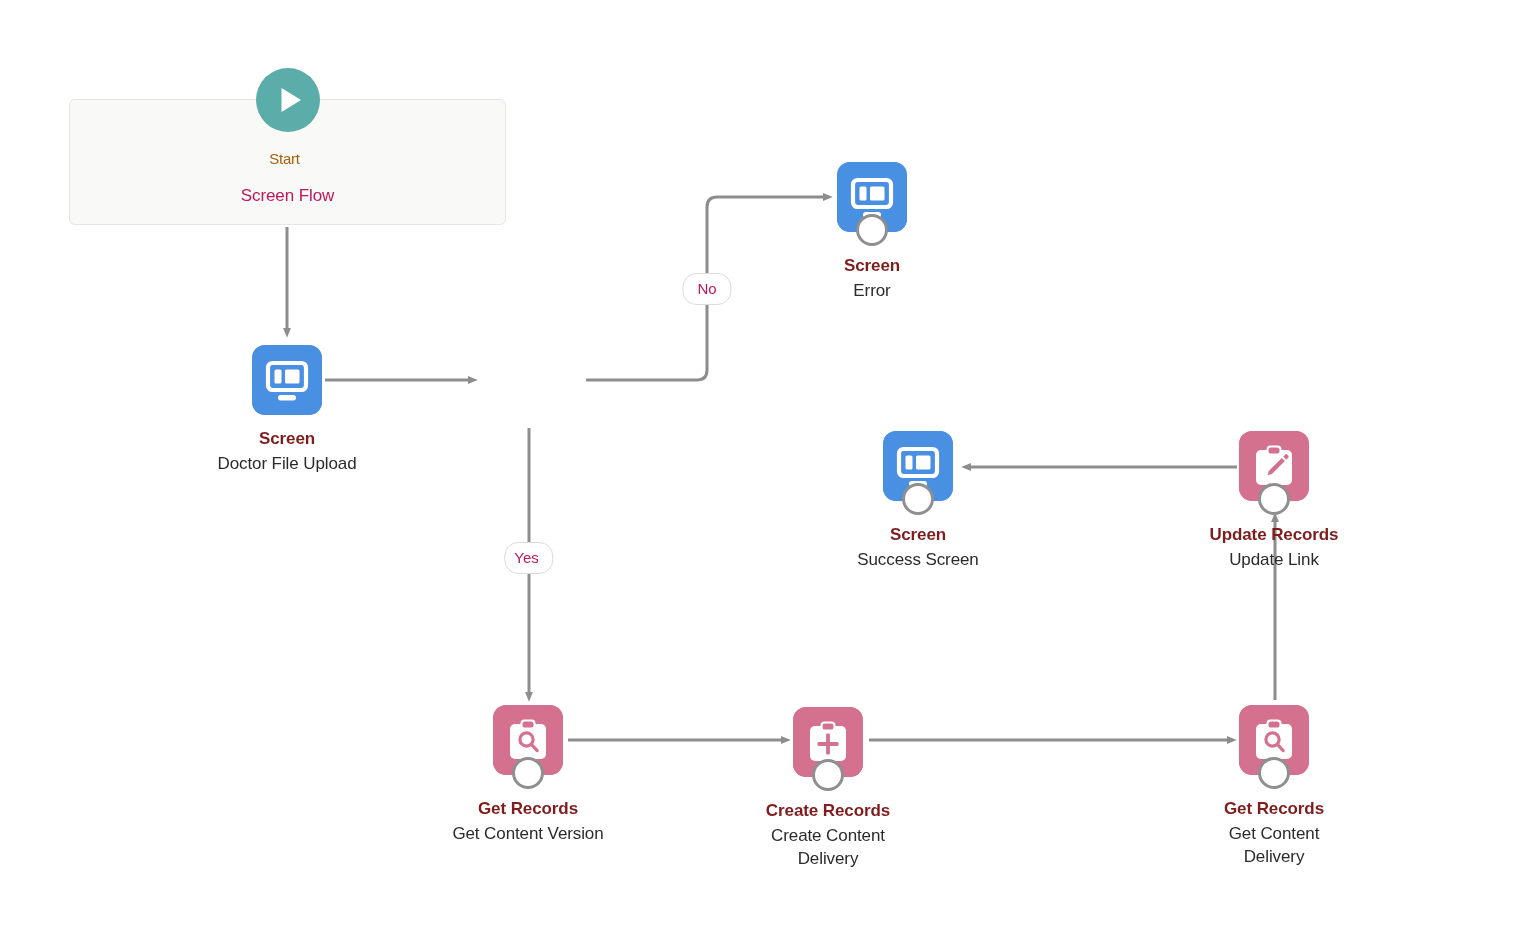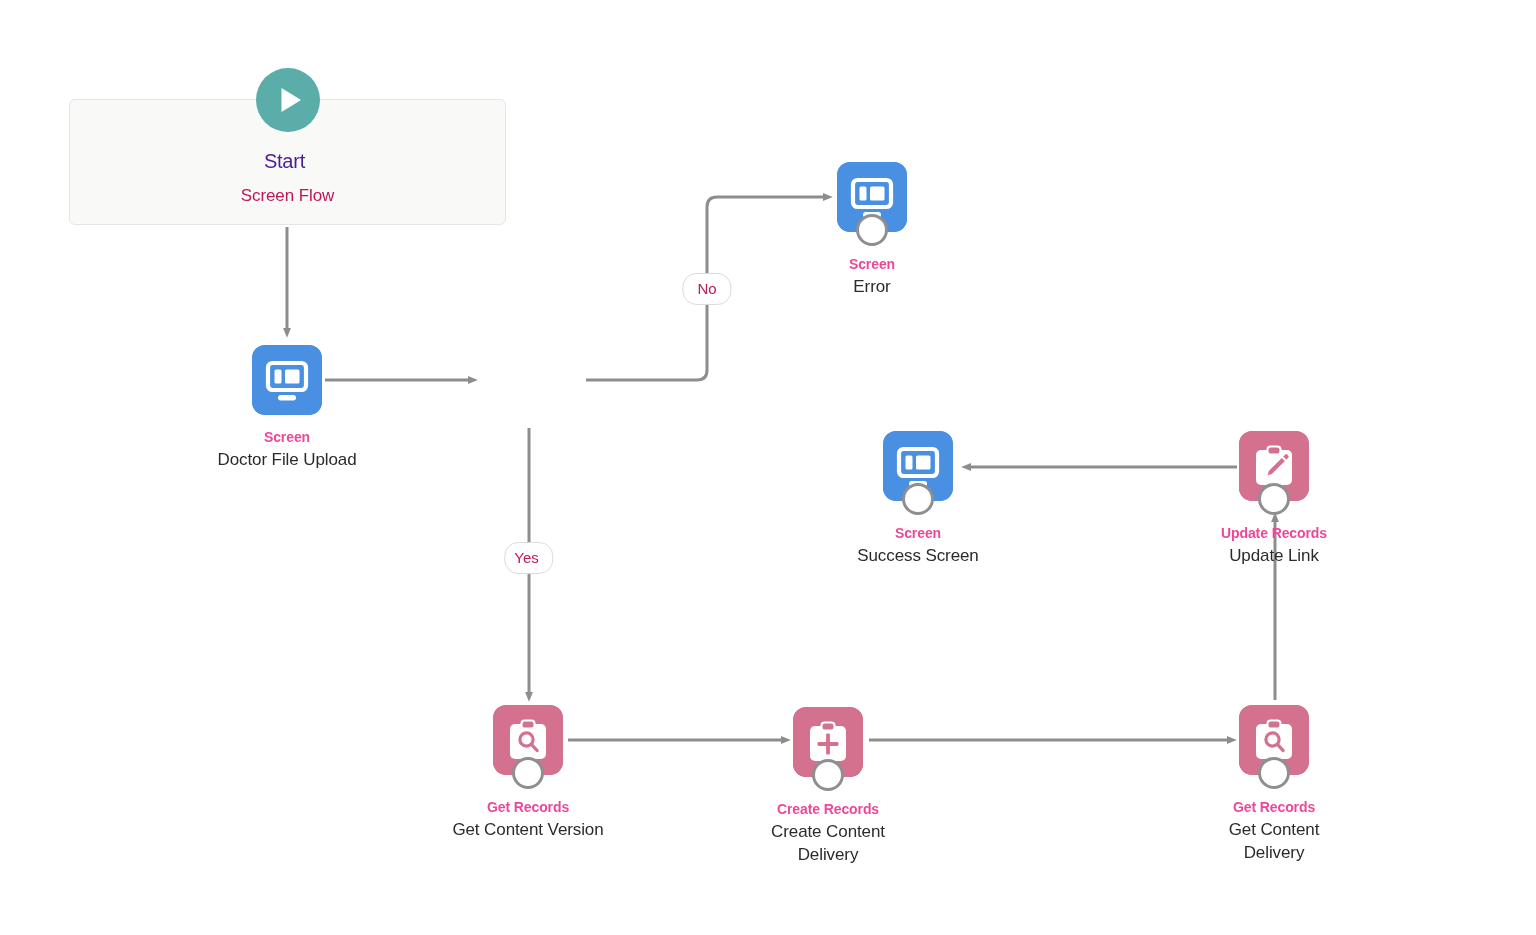--- a/index.html
+++ b/index.html
@@ -38,23 +38,23 @@
     width: 220px;
     margin-left: -110px;      
     text-align: center;
   }
   .node .glyph-wrap {
     position: relative;
     display: inline-block;
     line-height: 0;
   }
   .label-main {
-    font-size: 14px;
+    font-size: 17px;
     font-weight: bold;
-    color: #ec4899;
+    color: #7f1d1d;
     line-height: 1.35;
     margin-top: 9px;
     letter-spacing: -0.1px;
   }
   .label-sub {
     font-size: 17px;
     font-weight: normal;
     color: #2b2b2b;
     line-height: 1.35;
     margin-top: 2px;
@@ -71,22 +71,22 @@
     background: #f9f9f8;
     border: 1px solid #e6e6e4;
     border-radius: 6px;
     box-sizing: border-box;
   }
   #start-node .start-title {
     position: absolute;
     left: 0; right: 6px;
     top: 50px;
     text-align: center;
-    font-size: 20px;
-    color: #4c1d95;
+    font-size: 15px;
+    color: #a16207;
     font-weight: normal;
     letter-spacing: -0.2px;
   }
   #start-node .start-sub {
     position: absolute;
     left: 0; right: 0;
     top: 86px;
     text-align: center;
     font-size: 17px;
     color: #be185d;

